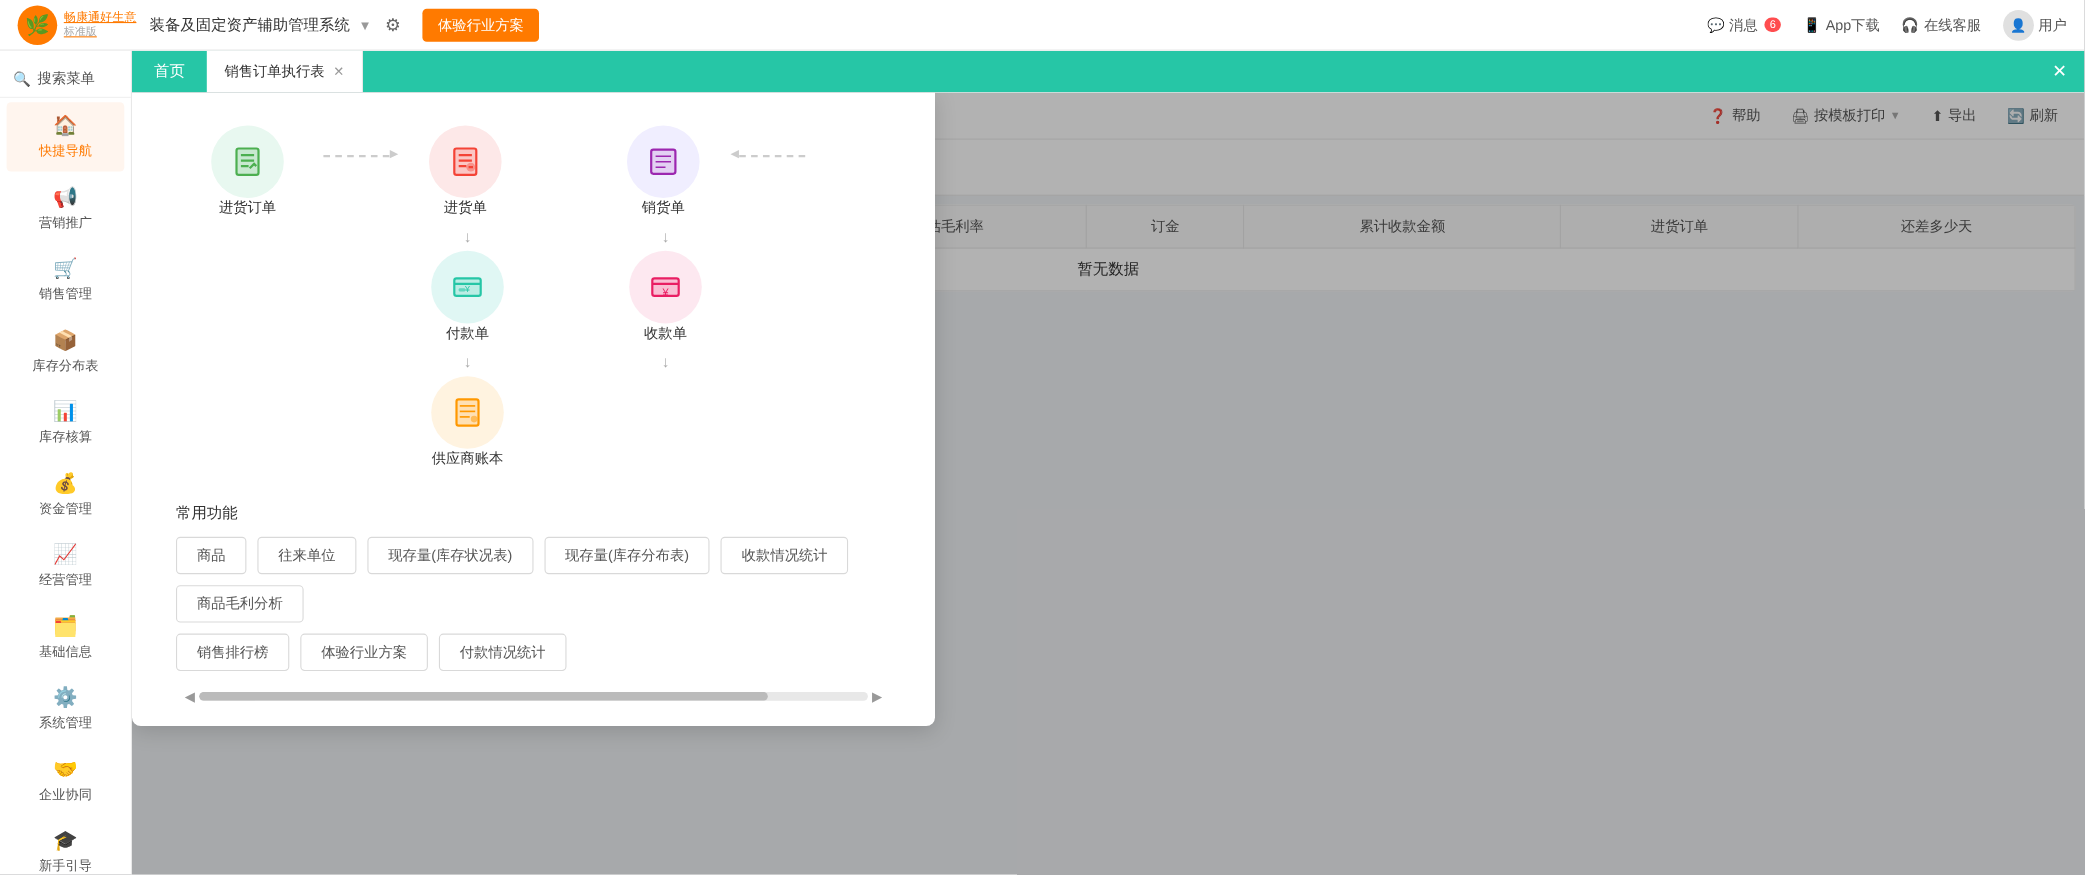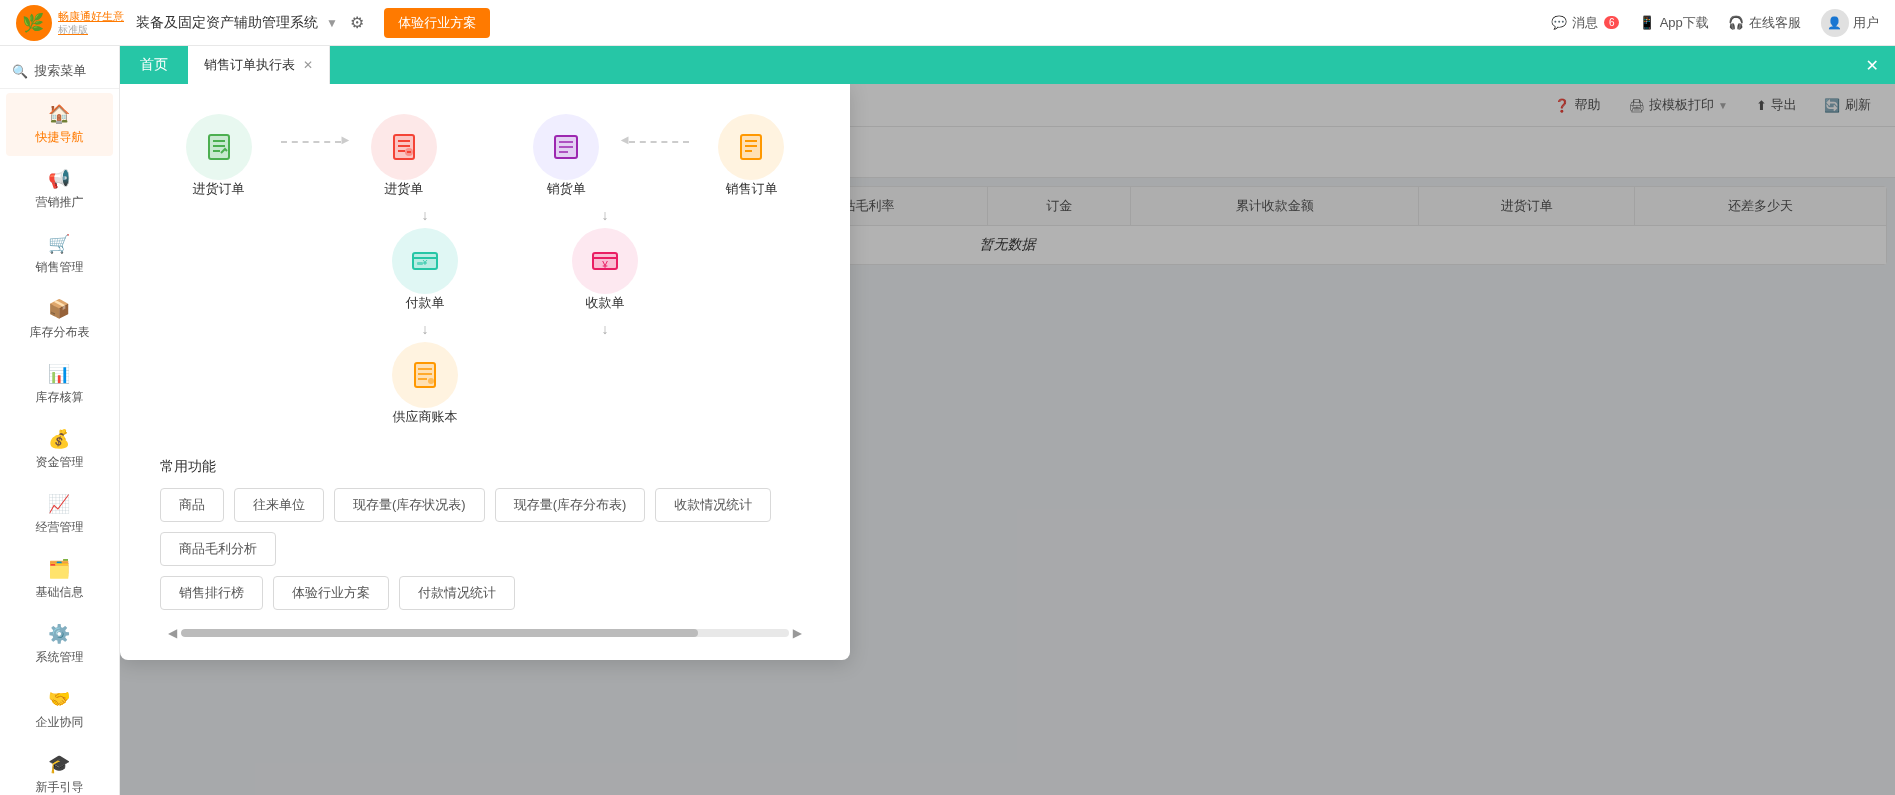--- a/index.html
+++ b/index.html
@@ -313,21 +313,20 @@
       text-align: center;
       color: #555;
       font-weight: 500;
       white-space: nowrap;
     }
     .data-table td {
       border: 1px solid #e8e8e8;
       padding: 10px 12px;
       text-align: center;
       color: #333;
-      font-style: italic;
     }
     .empty-data {
       text-align: center;
       padding: 40px;
       color: #bbb;
       font-size: 14px;
     }
 
     
     .overlay {
@@ -704,32 +703,20 @@
                     <line x1="9" y1="21" x2="18" y2="21" stroke="#9c27b0" stroke-width="1.5"></line>
                   </svg>
                 </div>
                 <span class="flow-label">销货单</span>
               </div>
 
               <div class="flow-arrow-h-dashed">
                 <div class="dashed-line-left"></div>
               </div>
 
-              <div class="flow-col">
-                <div class="flow-circle circle-orange">
-                  <svg width="32" height="32" viewBox="0 0 32 32" fill="none">
-                    <rect x="6" y="4" width="20" height="24" rx="2" fill="#ff9800" opacity="0.2"></rect>
-                    <rect x="6" y="4" width="20" height="24" rx="2" stroke="#ff9800" stroke-width="2"></rect>
-                    <line x1="10" y1="10" x2="22" y2="10" stroke="#ff9800" stroke-width="2"></line>
-                    <line x1="10" y1="15" x2="22" y2="15" stroke="#ff9800" stroke-width="2"></line>
-                    <line x1="10" y1="20" x2="17" y2="20" stroke="#ff9800" stroke-width="2"></line>
-                  </svg>
-                </div>
-                <span class="flow-label">销售订单</span>
-              </div>
             </div>
 
             <div class="flow-row" style="margin-bottom:4px;">
 
               <div style="width:130px;"></div>
               <div style="width:70px;"></div>
               <div class="flow-arrow-v" style="width:130px;">↓</div>
               <div style="width:50px;"></div>
               <div class="flow-arrow-v" style="width:130px;">↓</div>
             </div>

